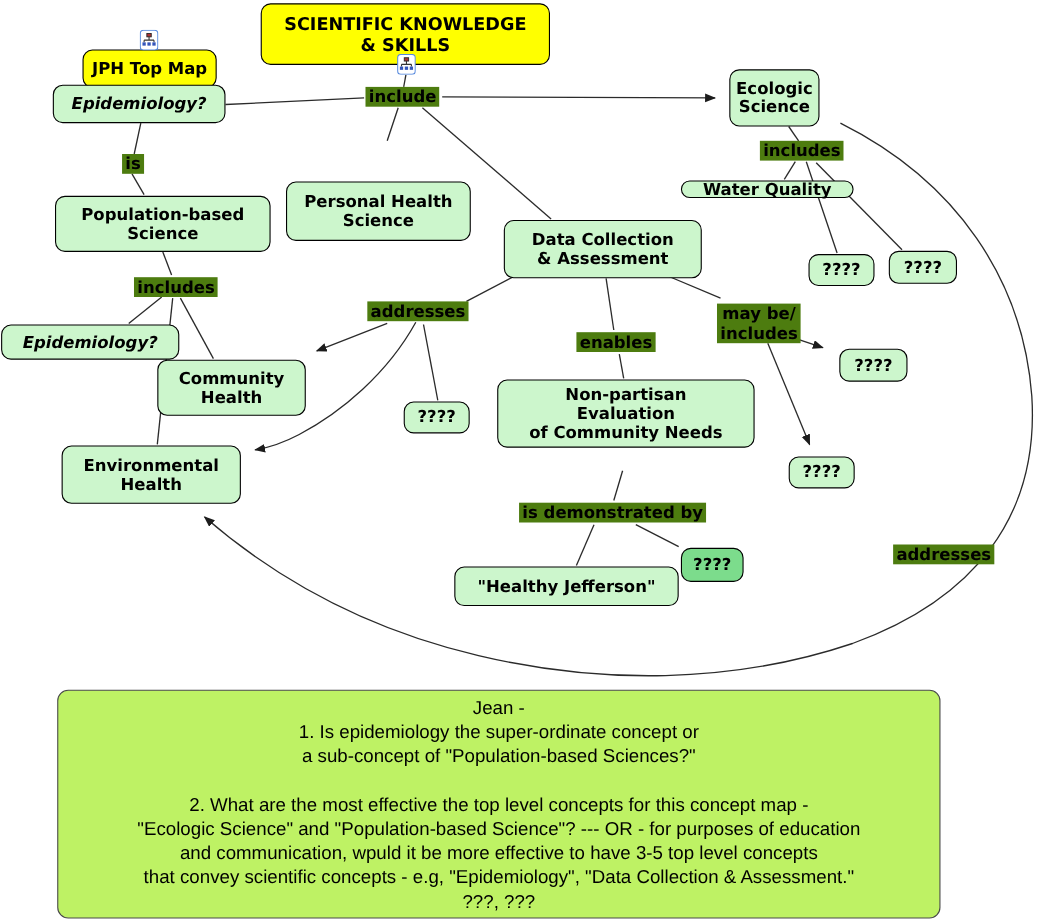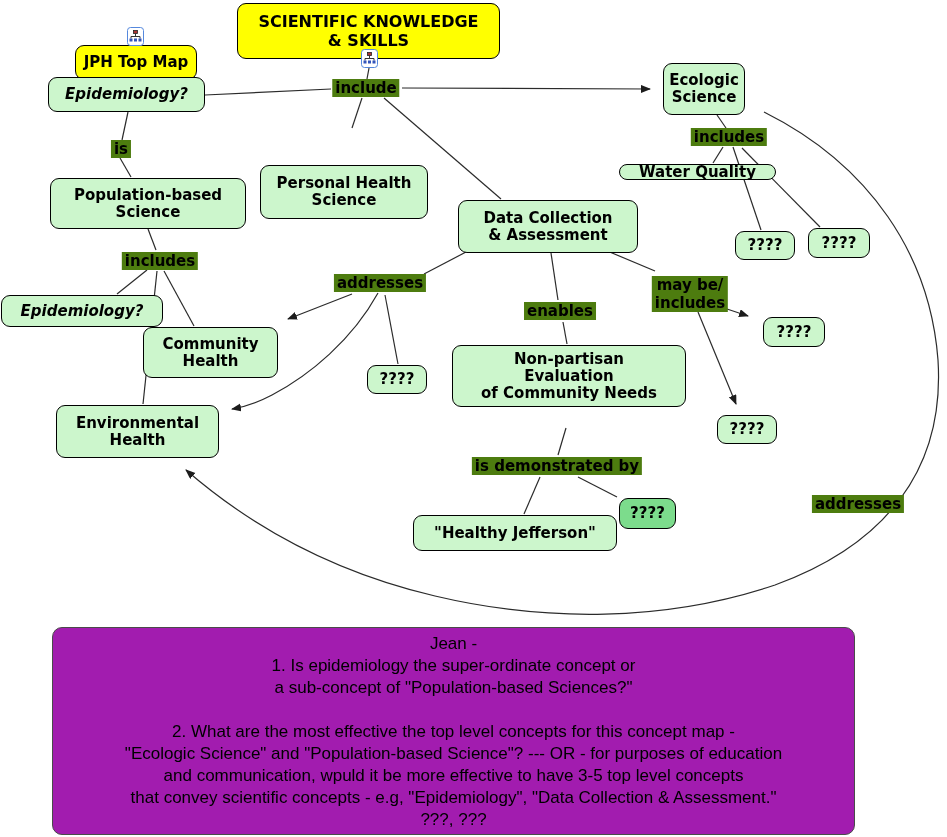--- a/index.html
+++ b/index.html
@@ -11,21 +11,21 @@
         font-weight:bold;font-size:15px;line-height:17px;white-space:pre-line;
         box-sizing:border-box;padding:2px 6px;}
   .topic{background:#ffff00;border-radius:9px;}
   .dark{background:#7cdc8c;}
   .italic{font-style:italic;}
   .elabel{position:absolute;z-index:2;transform:translate(-50%,-50%);background:#4d7c0f;
           font-weight:bold;font-size:15px;line-height:18px;white-space:pre-line;
           text-align:center;padding:0 3px;}
   .icon{position:absolute;z-index:4;width:17px;height:19px;}
   #note{position:absolute;z-index:3;left:52px;top:627px;width:803px;height:208px;
-        background:#a21caf;border:1.5px solid #4a4a4a;border-radius:10px;box-sizing:border-box;
+        background:#bef264;border:1.5px solid #4a4a4a;border-radius:10px;box-sizing:border-box;
         font-family:"Liberation Sans",sans-serif;font-size:17px;line-height:22px;
         text-align:center;white-space:pre-line;padding-top:5px;}
 </style>
 </head>
 <body>
 
 <div id="stage">
 
   <svg id="edges" width="947" height="837">
     <defs>

